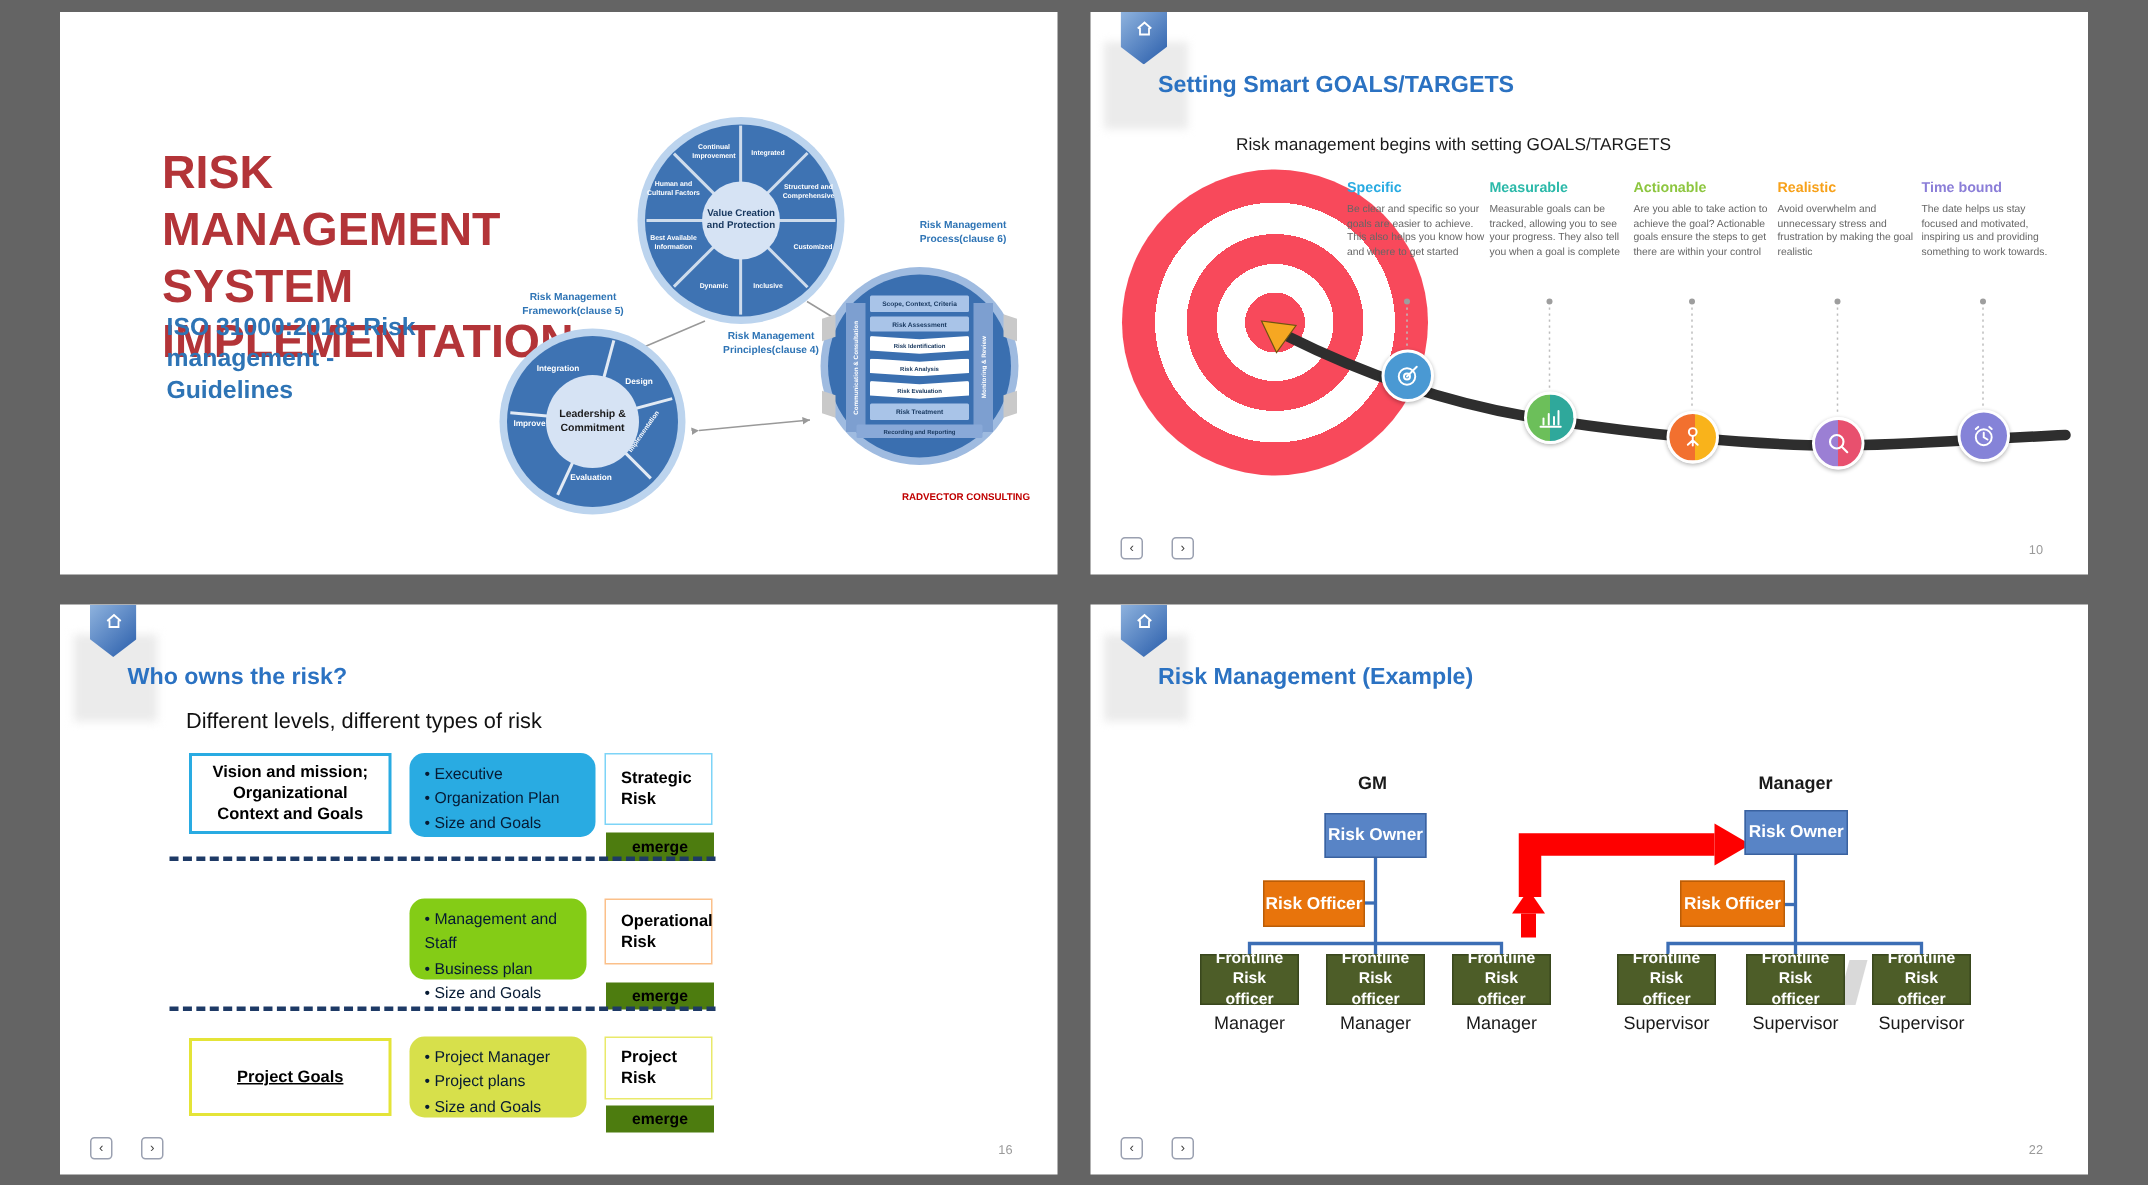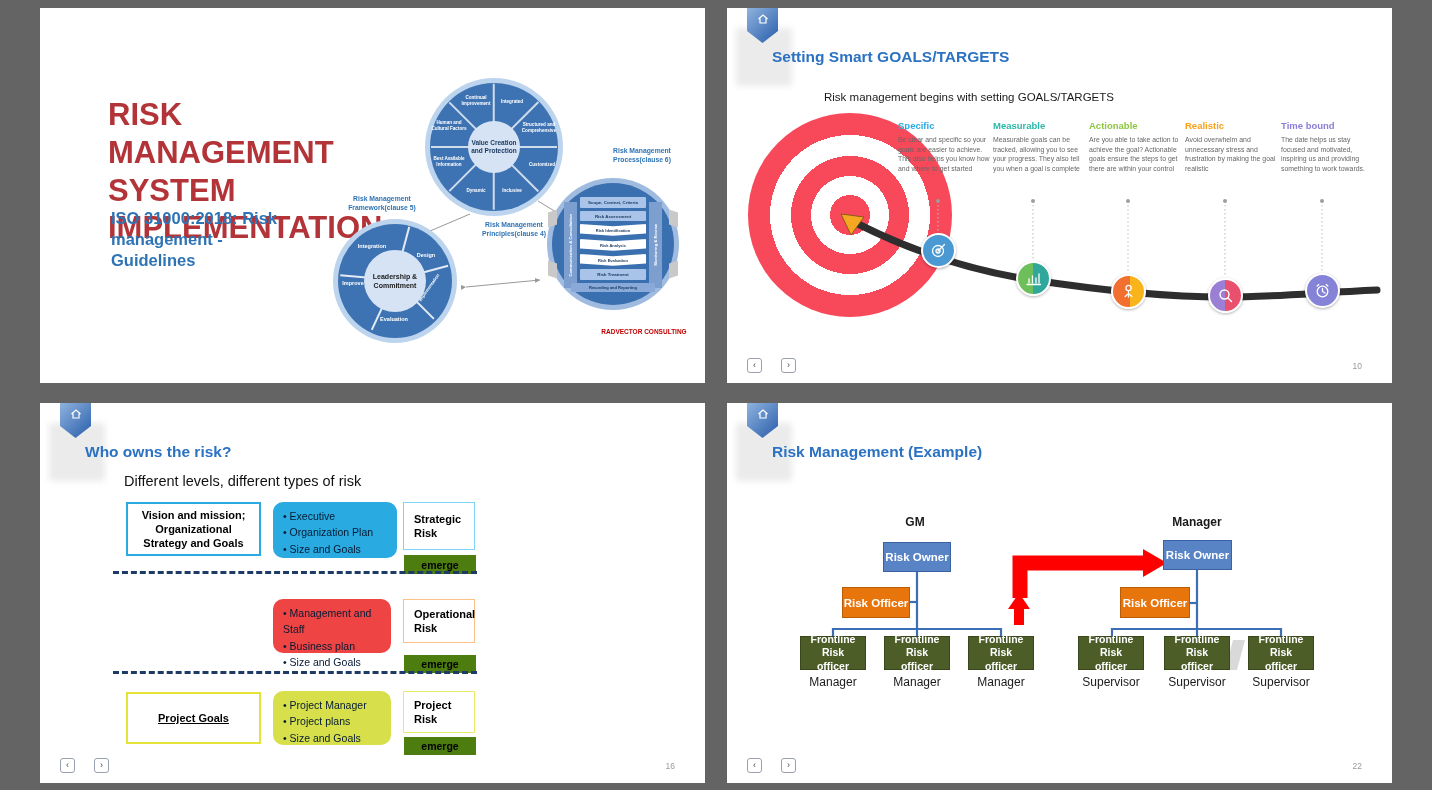--- a/index.html
+++ b/index.html
@@ -248,33 +248,33 @@
   <div class="slide" style="left:40px;top:403px;width:665px;height:380px;">
     <div class="wm"></div>
     <div class="badge">
       <svg width="14" height="14" style="margin-top:4px;">
         <path d="M2.5,7 L7,3 L11.5,7 M4,6.5 V11 H10 V6.5" fill="none" stroke="#fff" stroke-width="1.2"></path>
       </svg>
     </div>
     <div class="slide-title">Who owns the risk?</div>
     <div class="abs s3-sub">Different levels, different types of risk</div>
 
-    <div class="goalbox" style="left: 86px; top: 99px; width: 135px; height: 54px; border-color: rgb(41, 171, 226);">Vision and mission; Organizational Strategy and Goals</div>
+    <div class="goalbox" style="left: 86px; top: 99px; width: 135px; height: 54px; border-color: rgb(41, 171, 226);">Vision and mission; Organizational Context and Goals</div>
     <div class="panel" style="left: 233px; top: 99px; width: 124px; height: 56px; background-color: rgb(41, 171, 226);">
       <ul>
         <li>Executive</li>
         <li>Organization Plan</li>
         <li>Size and Goals</li>
       </ul>
     </div>
     <div class="riskbox" style="left: 363px; top: 99px; width: 72px; height: 48px; border-color: rgb(125, 212, 247);">Strategic Risk</div>
     <div class="emerge" style="left:364px;top:152px;width:72px;height:19px;">emerge</div>
     <div class="dashes" style="top:168px;"></div>
 
-    <div class="panel" style="left: 233px; top: 196px; width: 118px; height: 54px; background-color: #ef4444;">
+    <div class="panel" style="left: 233px; top: 196px; width: 118px; height: 54px; background-color: #84cc16;">
       <ul>
         <li>Management and Staff</li>
         <li>Business plan</li>
         <li>Size and Goals</li>
       </ul>
     </div>
     <div class="riskbox" style="left: 363px; top: 196px; width: 72px; height: 44px; border-color: rgb(251, 192, 138);">Operational Risk</div>
     <div class="emerge" style="left:364px;top:252px;width:72px;height:18px;">emerge</div>
     <div class="dashes" style="top:268px;"></div>
 

